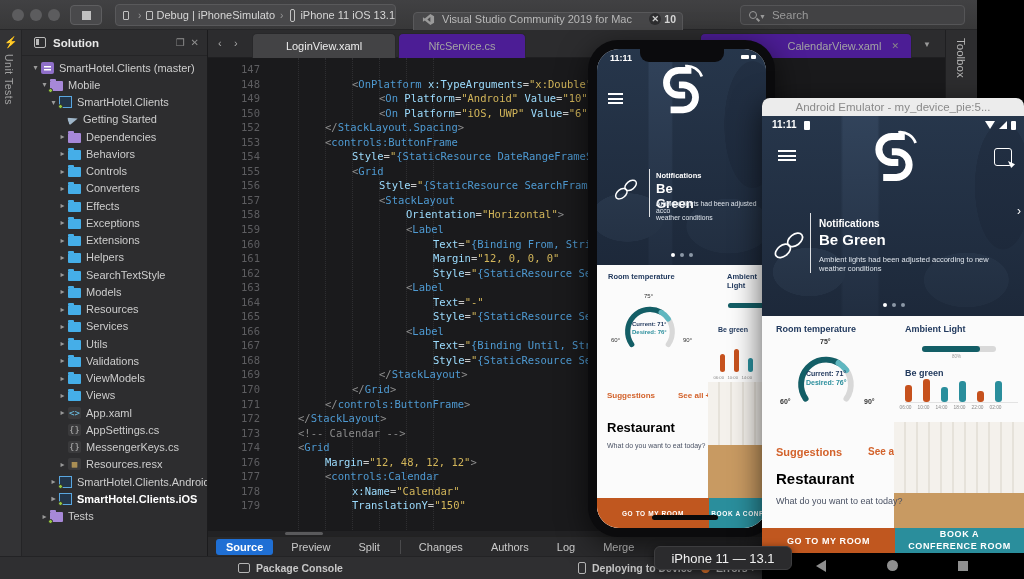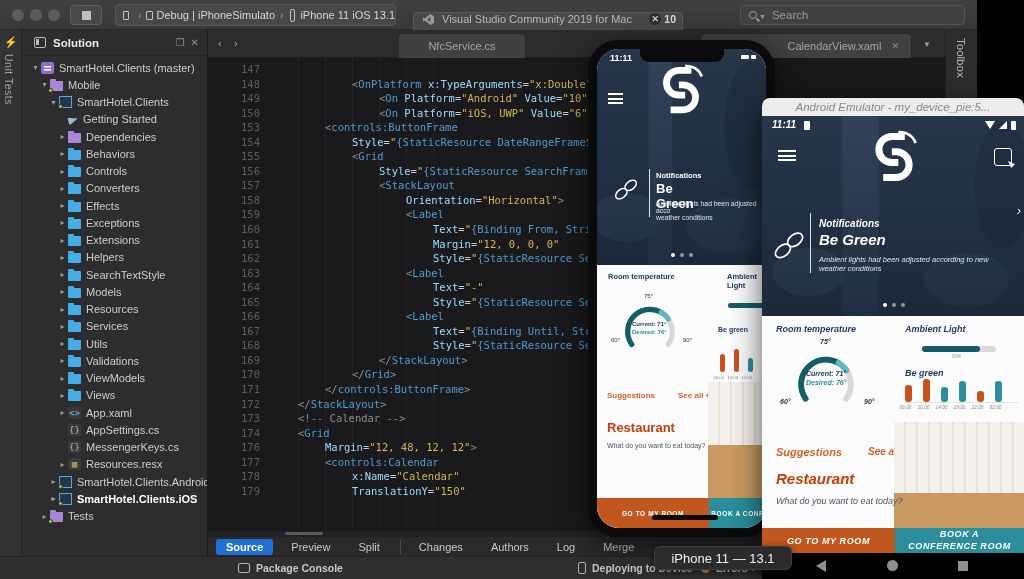--- a/index.html
+++ b/index.html
@@ -58,21 +58,21 @@
   .ic-sol { background:#8f6fc9; border-radius:2px; height:12px;
     background-image:linear-gradient(#fff 0 0),linear-gradient(#fff 0 0); background-size:7px 1.5px,7px 1.5px; background-position:3px 4px,3px 7px; background-repeat:no-repeat; }
   .ic-rocket { width:0; height:0; border-left:10px solid #9fb6c9; border-top:4px solid transparent; border-bottom:4px solid transparent; margin-top:2px; transform:rotate(-18deg); border-radius:2px; }
   .ic-cs, .ic-xml, .ic-resx { color:#b5b5b5; font-size:9px; font-family:"DejaVu Sans Mono",monospace; line-height:12px; text-align:center; background:#3a3a3c; border-radius:2px; }
   .ic-xml { color:#6cc2e8; }
   .ic-resx { color:#c9a75c; }
 
   
   .tabbar { position:absolute; left:208px; top:30px; width:737px; height:28px; background:#2c2c2e; border-bottom:1px solid #1f1f21; }
   .tnav { position:absolute; top:7px; color:#a8a8a8; font-size:11px; }
-  .tab { position:absolute; top:3px; height:25px; background:#404040; border:1px solid #28282a; border-bottom:none;
+  .tab { position:absolute; top:3px; height:25px; background:#4c1d95; border:1px solid #28282a; border-bottom:none;
     border-radius:5px 5px 0 0; color:#a3a3a3; font-size:11px; display:flex; align-items:center; justify-content:center; }
   .tab.active { background:#434345; color:#ececec; }
   .tab .x { margin-left:10px; color:#8a8a8a; font-size:9px; }
   .tabdrop { position:absolute; right:14px; top:10px; color:#9a9a9a; font-size:8px; }
   .codearea { position:absolute; left:208px; top:58px; width:737px; height:474px; background:#1a1a1c; overflow:hidden; }
   .cl { position:relative; height:14.55px; white-space:pre; font-family:"DejaVu Sans Mono",monospace; font-size:10.5px; line-height:14.55px; }
   .ln { position:absolute; left:0; width:52px; text-align:right; color:#5d5d60; }
   .ct { position:absolute; left:77px; }
   .p { color:#8f8f8f; } .t { color:#4e9ad2; } .a { color:#9cdcfe; } .q { color:#c8c8c8; }
   .s { color:#d3b65a; } .e { color:#4e9ad2; } .c { color:#8a8a8a; } .n { color:#ccc; }
@@ -125,42 +125,42 @@
   .ph { font-weight:bold; color:#223a5e; position:absolute; }
   .gaugelbl { position:absolute; color:#4a5568; }
   .curlbl { position:absolute; color:#223a5e; font-weight:bold; }
   .deslbl { position:absolute; color:#2a8e9c; font-weight:bold; }
   .ambbar { position:absolute; border-radius:3px; background:#d9d9d9; }
   .ambbar i { display:block; height:100%; border-radius:3px; background:#135e66; }
   .bars { position:absolute; }
   .bars .b { position:absolute; bottom:0; border-radius:3px; }
   .bars .bl { position:absolute; color:#8a8a8a; white-space:nowrap; }
   .sugg { position:absolute; color:#d3622b; font-weight:bold; }
-  .resttitle { position:absolute; color:#c2410c; font-weight:bold; }
+  .resttitle { position:absolute; color:#000000; font-weight:bold; }
   .restsub { position:absolute; color:#4a5264; }
   .photo { position:absolute; background-color:#ece8e1;
     background-image:
       linear-gradient(transparent 0 54%, #c89a62 54% 100%),
       repeating-linear-gradient(90deg, #f4f1ec 0 10px, #e6e2da 10px 12px),
       radial-gradient(6px 10px at 30% 62%, #2c2c2c 0 60%, transparent 61%),
       radial-gradient(6px 10px at 70% 64%, #303030 0 60%, transparent 61%),
       radial-gradient(10px 4px at 50% 58%, #f8f8f8 0 60%, transparent 61%);
   }
   .btn { position:absolute; display:flex; align-items:center; justify-content:center; text-align:center;
     color:#fff; font-weight:bold; letter-spacing:.6px; }
   .btn.orange { background:#c0571f; }
   .btn.teal { background:#2a8e9c; }
   .homebar { position:absolute; background:#0a0a0a; border-radius:3px; z-index:6; }
   #pill { position:absolute; left:654px; top:546px; width:138px; height:24px; background:#2b2b2d;
     border:1px solid #3d3d3f; border-radius:6px; color:#f0f0f0; font-size:13px; display:flex; align-items:center;
     justify-content:center; z-index:50; box-shadow:0 2px 8px rgba(0,0,0,.5); }
 
   
   #android { position:absolute; left:762px; top:98px; width:262px; height:481px; z-index:30;
-    box-shadow:0 8px 30px rgba(0,0,0,.65); border-radius:8px 8px 0 0; background:#000;font-style:italic; }
+    box-shadow:0 8px 30px rgba(0,0,0,.65); border-radius:8px 8px 0 0; background:#000; }
   .atitle { position:absolute; left:0; top:0; width:100%; height:18px; background:#ececec; border-radius:8px 8px 0 0;
     color:#8a8a8a; font-size:11.5px; display:flex; align-items:center; justify-content:center; white-space:nowrap; overflow:hidden; }
   .ascreen { position:absolute; left:0; top:18px; width:100%; height:437px; background:#fff; overflow:hidden; }
   .anav { position:absolute; left:0; top:455px; width:100%; height:26px; background:#000; }
   .anav .tri { position:absolute; width:0; height:0; border-right:10px solid #8f8f8f; border-top:6px solid transparent; border-bottom:6px solid transparent; }
   .anav .cir { position:absolute; width:11px; height:11px; border-radius:50%; background:#8f8f8f; }
   .anav .sq { position:absolute; width:10px; height:10px; background:#8f8f8f; }
   .wifi { width:0; height:0; border-left:5px solid transparent; border-right:5px solid transparent; border-top:8px solid #fff; }
   .cell { width:0; height:0; border-left:8px solid transparent; border-bottom:8px solid #fff; }
   .batt { width:5px; height:9px; background:#fff; border-radius:1px; }
@@ -367,20 +367,23 @@
               <i class="dot"></i>
             </span>
             <span>Tests</span>
           </div>
         </div>
     </div>
 
     <div class="tabbar">
       <span class="tnav" style="left:10px">‹</span>
       <span class="tnav" style="left:26px">›</span>
+      <div class="tab active" style="left:44px; width:144px">
+        <span>LoginView.xaml</span>
+      </div>
       <div class="tab" style="left:190px; width:128px">
         <span>NfcService.cs</span>
       </div>
       <div class="tab" style="left:492px; width:212px; justify-content:flex-end; padding-right:12px">
         <span>CalendarView.xaml</span>
         <span class="x">✕</span>
       </div>
       <span class="tabdrop">▼</span>
     </div>
 
@@ -389,20 +392,21 @@
         <div class="guide" style="left:117px"></div>
       <div class="guide" style="left:144px"></div>
         <div class="guide" style="left:171px"></div>
       <div class="guide" style="left:198px"></div>
         <div class="guide" style="left:225px"></div>
       <div id="code" style="position:absolute; left:0; top:4px; width:100%;">
           <div class="cl"><span class="ln">147</span></div>
           <div class="cl"><span class="ln">148</span><span class="ct" style="padding-left: 67px;"><span class="p">&lt;</span><span class="t">OnPlatform</span><span class="n"> </span><span class="a">x:TypeArguments</span><span class="q">=</span><span class="s">"x:Double"</span><span class="p">&gt;</span></span></div>
           <div class="cl"><span class="ln">149</span><span class="ct" style="padding-left: 94px;"><span class="p">&lt;</span><span class="t">On</span><span class="n"> </span><span class="a">Platform</span><span class="q">=</span><span class="s">"Android"</span><span class="n"> </span><span class="a">Value</span><span class="q">=</span><span class="s">"10"</span><span class="p"> /&gt;</span></span></div>
           <div class="cl"><span class="ln">150</span><span class="ct" style="padding-left: 94px;"><span class="p">&lt;</span><span class="t">On</span><span class="n"> </span><span class="a">Platform</span><span class="q">=</span><span class="s">"iOS, UWP"</span><span class="n"> </span><span class="a">Value</span><span class="q">=</span><span class="s">"6"</span><span class="p"> /&gt;</span></span></div>
+          <div class="cl"><span class="ln">152</span><span class="ct" style="padding-left: 40px;"><span class="p">&lt;/</span><span class="t">StackLayout.Spacing</span><span class="p">&gt;</span></span></div>
           <div class="cl"><span class="ln">153</span><span class="ct" style="padding-left: 40px;"><span class="p">&lt;</span><span class="t">controls:ButtonFrame</span></span></div>
           <div class="cl"><span class="ln">154</span><span class="ct" style="padding-left: 67px;"><span class="a">Style</span><span class="q">=</span><span class="s">"</span><span class="e">{StaticResource DateRangeFrameStyle}</span><span class="s">"</span><span class="p">&gt;</span></span></div>
           <div class="cl"><span class="ln">155</span><span class="ct" style="padding-left: 67px;"><span class="p">&lt;</span><span class="t">Grid</span></span></div>
           <div class="cl"><span class="ln">156</span><span class="ct" style="padding-left: 94px;"><span class="a">Style</span><span class="q">=</span><span class="s">"</span><span class="e">{StaticResource SearchFrameStyle}</span><span class="s">"</span><span class="p">&gt;</span></span></div>
           <div class="cl"><span class="ln">157</span><span class="ct" style="padding-left: 94px;"><span class="p">&lt;</span><span class="t">StackLayout</span></span></div>
           <div class="cl"><span class="ln">158</span><span class="ct" style="padding-left: 121px;"><span class="a">Orientation</span><span class="q">=</span><span class="s">"Horizontal"</span><span class="p">&gt;</span></span></div>
           <div class="cl"><span class="ln">159</span><span class="ct" style="padding-left: 121px;"><span class="p">&lt;</span><span class="t">Label</span></span></div>
           <div class="cl"><span class="ln">160</span><span class="ct" style="padding-left: 148px;"><span class="a">Text</span><span class="q">=</span><span class="s">"</span><span class="e">{Binding From, StringFormat='{0:MMM dd}'}</span><span class="s">"</span></span></div>
           <div class="cl"><span class="ln">161</span><span class="ct" style="padding-left: 148px;"><span class="a">Margin</span><span class="q">=</span><span class="s">"12, 0, 0, 0"</span></span></div>
           <div class="cl"><span class="ln">162</span><span class="ct" style="padding-left: 148px;"><span class="a">Style</span><span class="q">=</span><span class="s">"</span><span class="e">{StaticResource SearchTextStyle}</span><span class="s">"</span></span></div>

